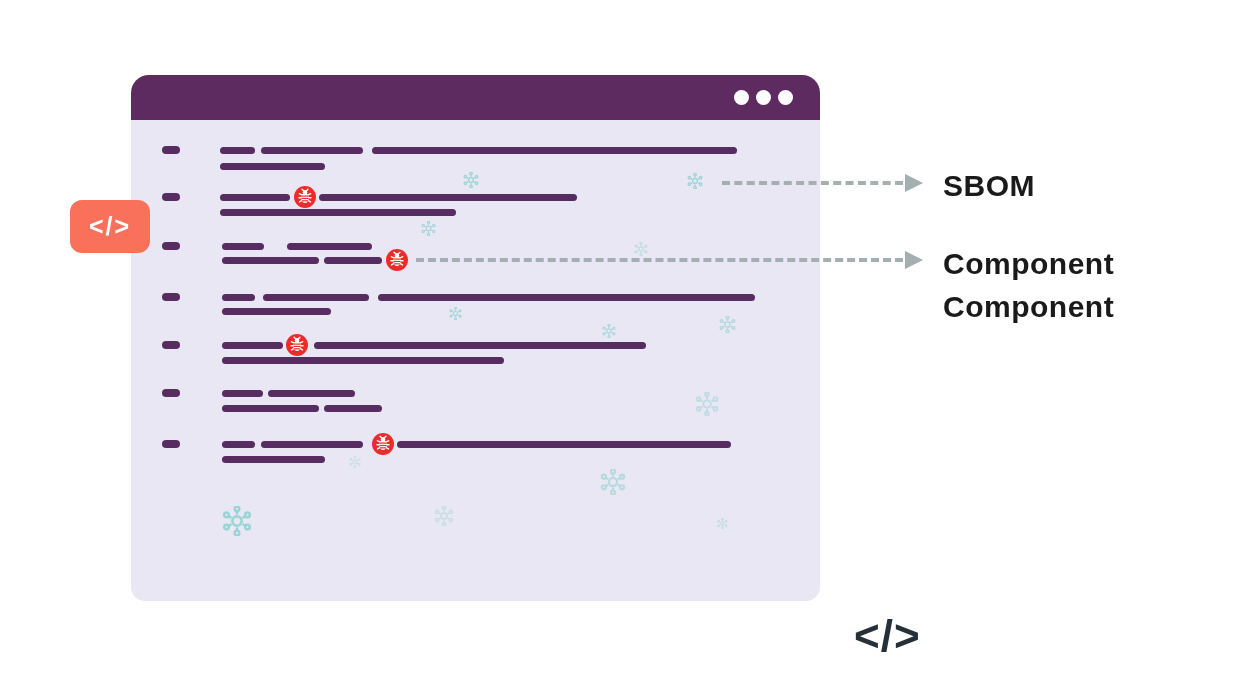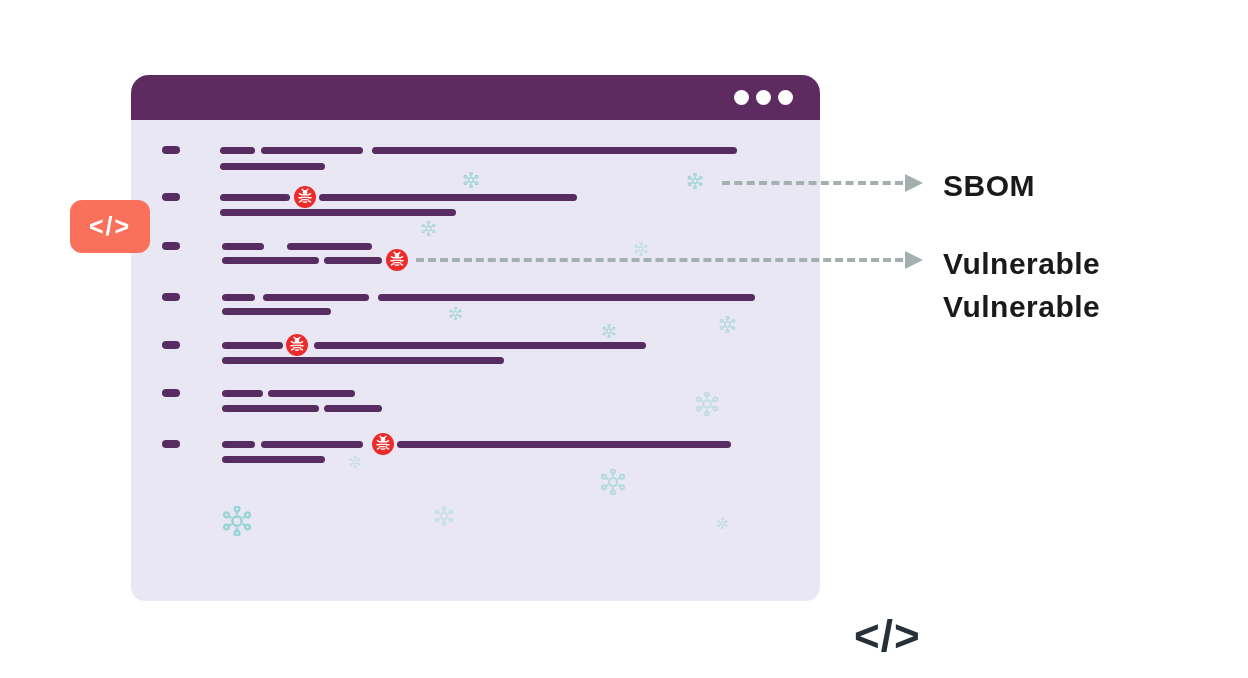--- a/index.html
+++ b/index.html
@@ -386,18 +386,18 @@
           </g>
         </svg></div>
     </div>
 
   <div id="annotation-layer">
       <div class="dash-line" style="left: 722px; top: 181px; width: 181px;"></div>
       <div class="arrow-head" style="left: 905px; top: 174px;"></div>
       <div class="annotation-label" style="left: 943px; top: 165px; width: 220px;">SBOM</div>
       <div class="dash-line" style="left: 416px; top: 258px; width: 487px;"></div>
       <div class="arrow-head" style="left: 905px; top: 251px;"></div>
-      <div class="annotation-label" style="left: 943px; top: 243px; width: 240px;">Vulnerable Vulnerable</div>
+      <div class="annotation-label" style="left: 943px; top: 243px; width: 240px;">Component Component</div>
     </div>
 
   <div id="badge">&lt;/&gt;</div>
 
 </div>
 
 </body></html>

